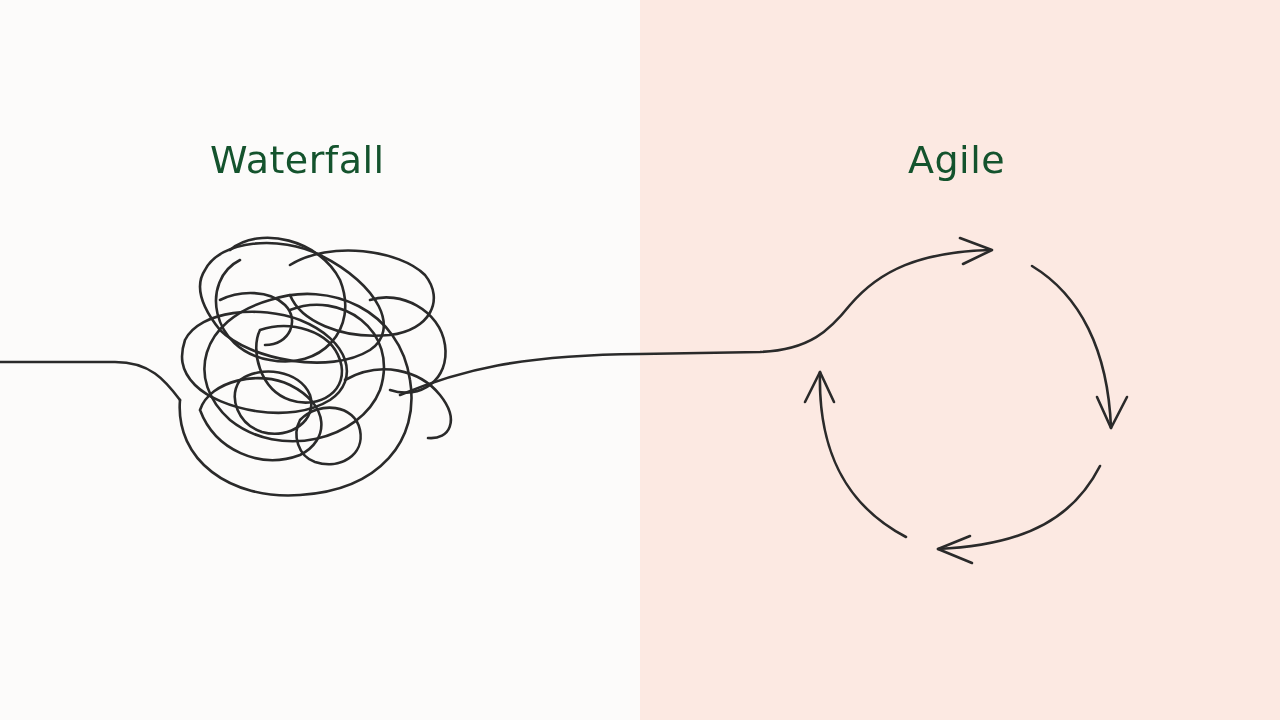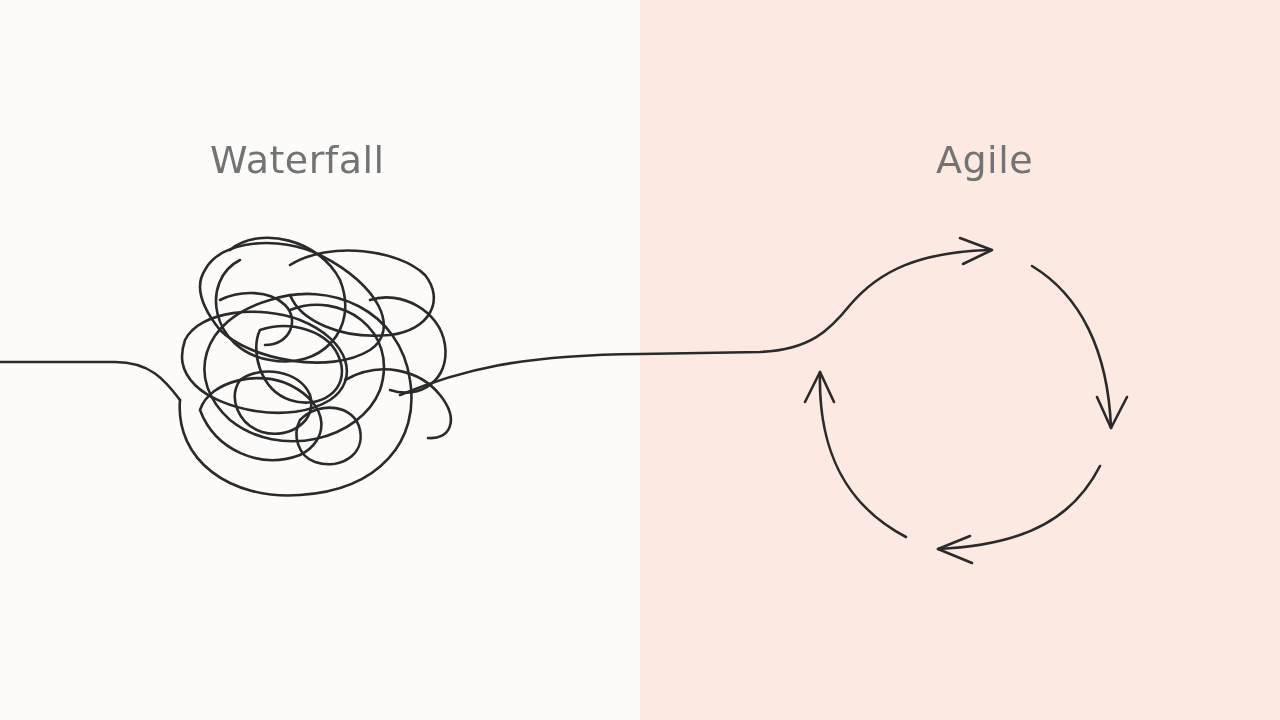--- a/index.html
+++ b/index.html
@@ -1,22 +1,22 @@
 <!DOCTYPE html>
 <html><head>
   <meta charset="utf-8">
   <style>
     html, body { margin:0; padding:0; }
     body { width:1280px; height:720px; position:relative; overflow:hidden; font-family:"DejaVu Sans", sans-serif; }
     .panel { position:absolute; top:0; height:720px; }
     .left { left:0; width:640px; background:#fcfbfa; }
     .right { left:640px; width:640px; background:#fce9e2; }
-    .title { position:absolute; font-size:38px; color:#737373; letter-spacing:0.5px; font-weight:400; }
+    .title { position:absolute; font-size:38px; color:#14532d; letter-spacing:0.5px; font-weight:400; }
     .t-left { left:210px; top:138px; }
-    .t-right { left:936px; top:138px;text-align:right; }
+    .t-right { left:908px; top:138px;text-align:right; }
     svg.art { position:absolute; left:0; top:0; width:1280px; height:720px; }
     svg path { fill:none; stroke:#2a2a2a; stroke-width:2.6; stroke-linecap:round; stroke-linejoin:round; }
   </style>
 </head>
 <body>
 
 <div class="panel left"></div>
 <div class="panel right"></div>
 
 <div class="title t-left">Waterfall</div>

